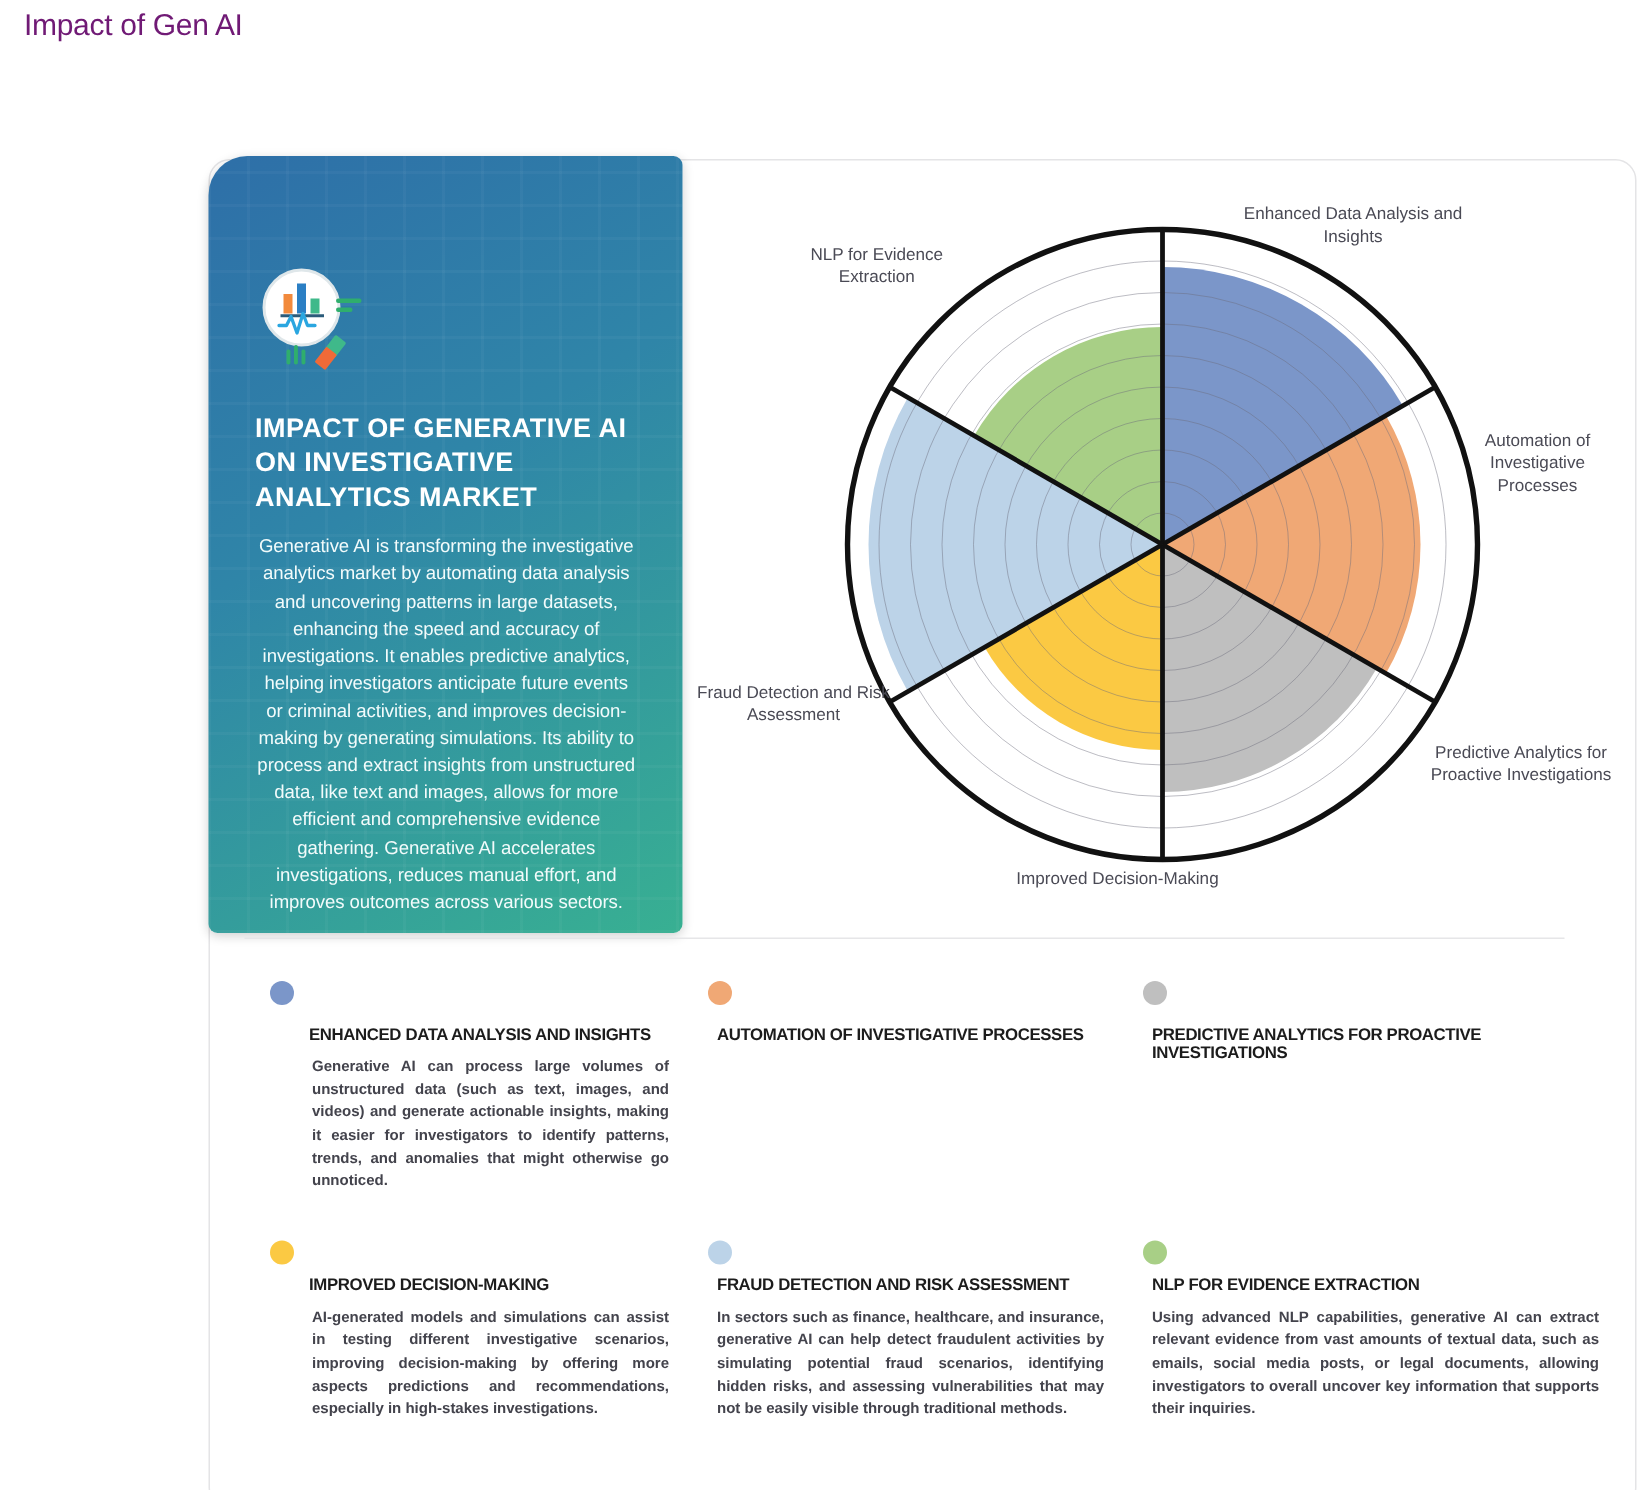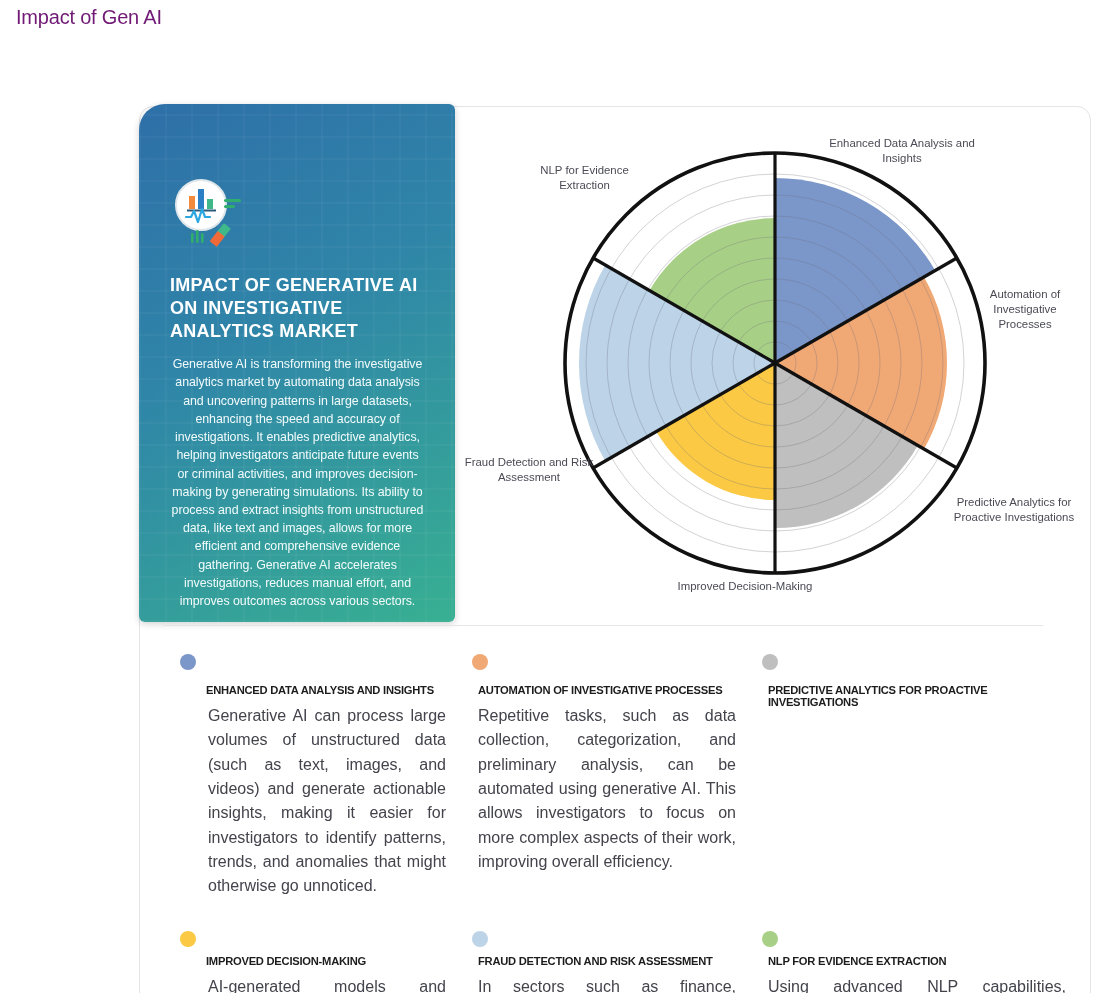--- a/index.html
+++ b/index.html
@@ -108,26 +108,27 @@
     font-size: 11.2px;
     font-weight: 700;
     color: #1c1c1c;
     letter-spacing: -0.25px;
     margin: 36px 0 8px 0;
     padding-left: 38px;
     text-transform: uppercase;
   }
   .det-col.c2 .det-head, .det-col.c3 .det-head { padding-left: 18px; }
   .det-body {
-    font-size: 16px;
+    font-size: 10px;
     line-height: 1.52;
     color: #43434c;
     padding-left: 40px;
     padding-right: 14px;
     text-align: justify;
+    font-weight: bold;
   }
   .det-col.c2 .det-body, .det-col.c3 .det-body { padding-left: 18px; }
   .det-row.second { margin-top: 26px; }
   .det-row.second .det-head { margin-top: 30px; }
 </style>
 </head>
 <body>
 
 <div class="page-title">Impact of Gen AI</div>
 
@@ -200,21 +201,20 @@
 <div class="details">
   <div class="det-row">
     <div class="det-col c1">
       <span class="dot" style="background: rgb(123, 150, 201);"></span>
       <div class="det-head">ENHANCED DATA ANALYSIS AND INSIGHTS</div>
       <div class="det-body">Generative AI can process large volumes of unstructured data (such as text, images, and videos) and generate actionable insights, making it easier for investigators to identify patterns, trends, and anomalies that might otherwise go unnoticed.</div>
     </div>
     <div class="det-col c2">
       <span class="dot" style="background: rgb(240, 168, 117);"></span>
       <div class="det-head">AUTOMATION OF INVESTIGATIVE PROCESSES</div>
-      <div class="det-body">Repetitive tasks, such as data collection, categorization, and preliminary analysis, can be automated using generative AI. This allows investigators to focus on more complex aspects of their work, improving overall efficiency.</div>
     </div>
     <div class="det-col c3">
       <span class="dot" style="background: rgb(191, 191, 191);"></span>
       <div class="det-head">PREDICTIVE ANALYTICS FOR PROACTIVE INVESTIGATIONS</div>
     </div>
   </div>
 
   <div class="det-row second">
     <div class="det-col c1">
       <span class="dot" style="background: rgb(251, 201, 67);"></span>

